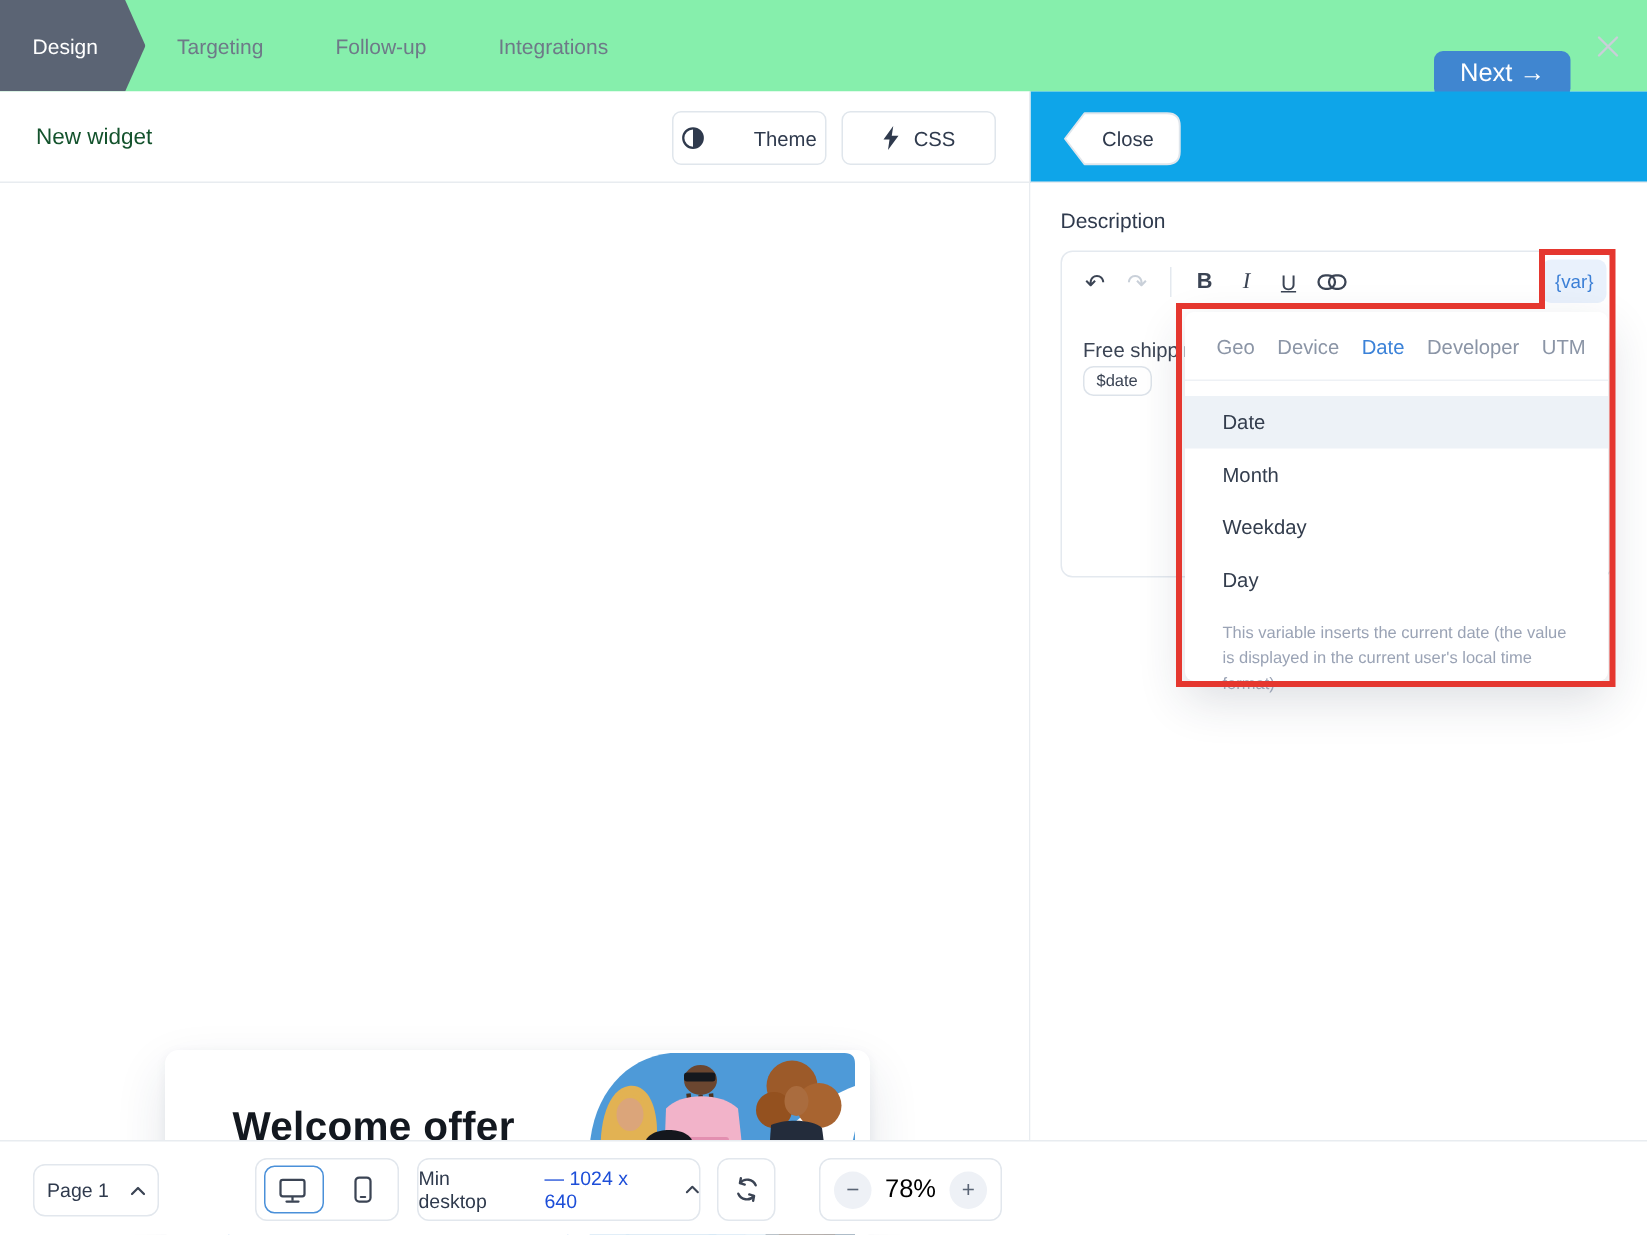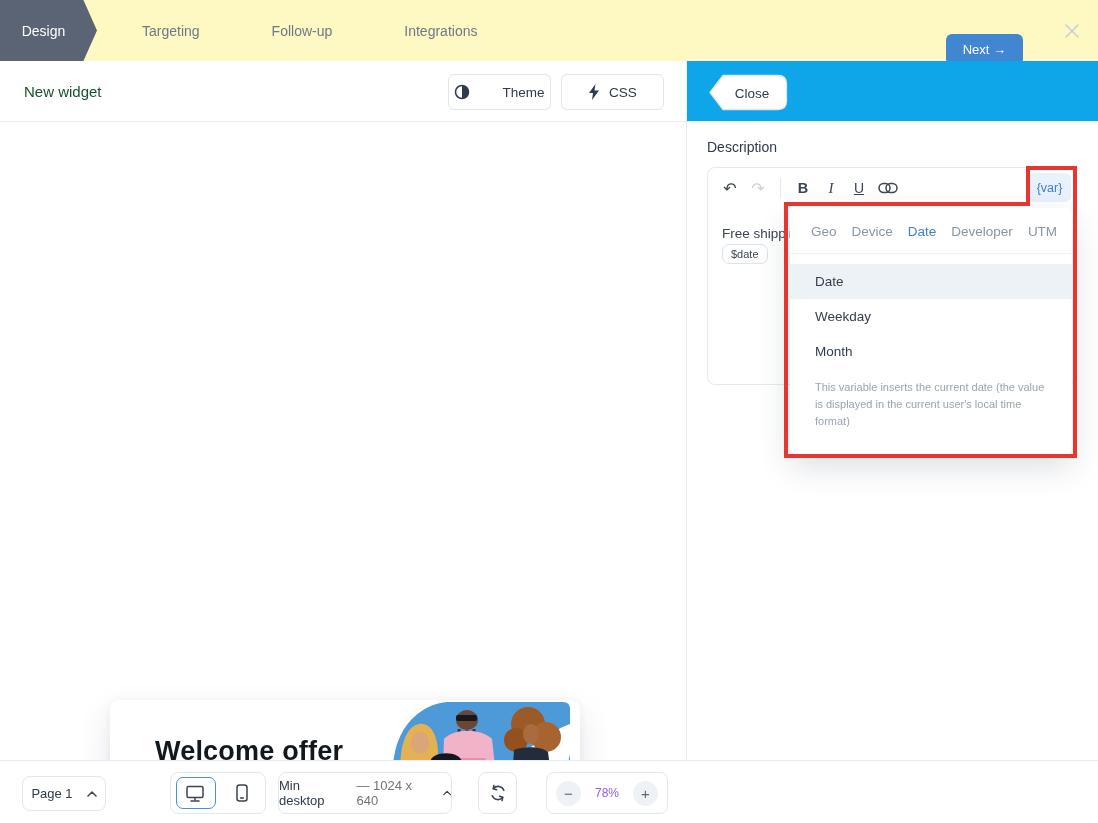--- a/index.html
+++ b/index.html
@@ -1,26 +1,26 @@
 <!DOCTYPE html>
 <html><head>
 <meta charset="utf-8">
 <style>
   * { margin:0; padding:0; box-sizing:border-box; }
   html,body { background:#fff; }
   body { font-family:"Liberation Sans", sans-serif; color:#2f3a4d; }
   #app { position:relative; width:1098px; height:823px; background:#fff; overflow:hidden; }
 
   
-  .topbar { position:absolute; left:0; top:0; width:1098px; height:61px; background:#fef9c3; display:flex; align-items:center;gap:24px; }
+  .topbar { position:absolute; left:0; top:0; width:1098px; height:61px; background:#86efac; display:flex; align-items:center; }
   .tab-active { position:relative; width:97px; height:61px; background:#5b6474; display:flex; align-items:center; justify-content:center;
     clip-path:polygon(0 0, 86% 0, 100% 50%, 86% 100%, 0 100%); color:#fff; font-size:14px; padding-right:10px; cursor:pointer; }
   .tab-inactive { color:#6e7988; font-size:14px; margin-left:48px; cursor:pointer; }
   .tab-inactive:first-of-type { margin-left:21px; }
-  .next-btn { margin-left:auto; height:31px; padding:0 17px; background:#4086d0; border:none; border-radius:6px; color:#fff; font-size:13px; font-family:inherit; display:flex; align-items:center; cursor:pointer;margin-top:37px; }
+  .next-btn { margin-left:auto; height:31px; padding:0 17px; background:#4086d0; border:none; border-radius:6px; color:#fff; font-size:17px; font-family:inherit; display:flex; align-items:center; cursor:pointer;margin-top:37px; }
   .x-btn { width:18px; height:18px; margin:0 17px 0 16px; cursor:pointer; display:flex; align-items:center; justify-content:center; }
 
   
   .header-left { position:absolute; left:0; top:61px; width:686px; height:61px; background:#fff; border-bottom:1px solid #e8ecf0; display:flex; align-items:center; }
   .page-title { font-size:15px; margin-left:24px; color:#14532d; }
   .hdr-btn { position:absolute; top:74px; height:36px; display:flex; align-items:center; justify-content:center; gap:9px;
     background:#fff; border:1px solid #e0e6ec; border-radius:6px; font-size:13.5px; color:#2f3a4d; font-family:inherit; cursor:pointer; }
   .btn-position { left:336px; width:101px; }
   .btn-theme { left:448px; width:103px;gap:32px; }
   .btn-css { left:561px; width:103px; }
@@ -68,26 +68,26 @@
   .annotation { position:absolute; left:0; top:0; width:1098px; height:823px; pointer-events:none; z-index:40; }
 
   
   .bottombar { position:absolute; left:0; top:760px; width:1098px; height:63px; background:#fff; border-top:1px solid #e8ecf0; }
   .bb-box { position:absolute; background:#fff; border:1px solid #e2e7ed; border-radius:8px; display:flex; align-items:center; justify-content:center; font-size:13px; color:#2f3a4d; cursor:pointer; }
   .bb-page { left:22px; top:15px; width:84px; height:35px; gap:14px; }
   .bb-devices { left:170px; top:11px; width:96px; height:42px; justify-content:space-between; padding:0; cursor:default; }
   .dev-cell { width:48px; height:100%; display:flex; align-items:center; justify-content:center; cursor:pointer; }
   .dev-desktop { position:relative; }
   .dev-desktop::after { content:""; position:absolute; left:5px; top:4px; right:2px; bottom:4px; border:1.5px solid #4a90d9; border-radius:7px; }
-  .bb-viewport { left:278px; top:11px; width:174px; height:42px; gap:20px; }
-  .bb-viewport .dim { color:#737373; }
+  .bb-viewport { left:278px; top:11px; width:189px; height:42px; gap:20px; }
+  .bb-viewport .dim { color:#1d4ed8; }
   .bb-rotate { left:478px; top:11px; width:39px; height:42px; }
   .bb-zoom { left:546px; top:11px; width:122px; height:42px; justify-content:space-between; padding:0 9px; cursor:default; }
   .zoom-circle { width:25px; height:25px; border-radius:50%; background:#eef1f6; color:#5a6575; display:flex; align-items:center; justify-content:center; font-size:15px; cursor:pointer; }
-  .zoom-val { font-size:12px; color:#8b5cf6; }
+  .zoom-val { font-size:17px; color:#000000; }
   .caret { display:block; }
 </style>
 </head>
 <body>
 
 <div id="app">
 
   <div class="topbar">
     <div class="tab-active">
       <span>Design</span>
@@ -204,22 +204,23 @@
     <div class="dropdown">
       <div class="dd-tabs">
         <span class="dd-tab">Geo</span>
         <span class="dd-tab">Device</span>
         <span class="dd-tab on">Date</span>
         <span class="dd-tab">Developer</span>
         <span class="dd-tab">UTM</span>
       </div>
       <div style="padding-top:10px;">
         <div class="dd-item sel">Date</div>
+        <div class="dd-item">Month</div>
         <div class="dd-item">Weekday</div>
-        <div class="dd-item">Month</div>
+        <div class="dd-item">Day</div>
       </div>
       <div class="dd-help">This variable inserts the current date (the value is displayed in the current user's local time format)</div>
     </div>
   </div>
 
   <svg class="annotation" viewBox="0 0 1098 823">
     <path d="M1028 168 L1075 168 L1075 456 L786 456 L786 204 L1028 204 Z" fill="none" stroke="#e5372f" stroke-width="4" stroke-linejoin="miter"></path>
   </svg>
 
   <div class="bottombar">

